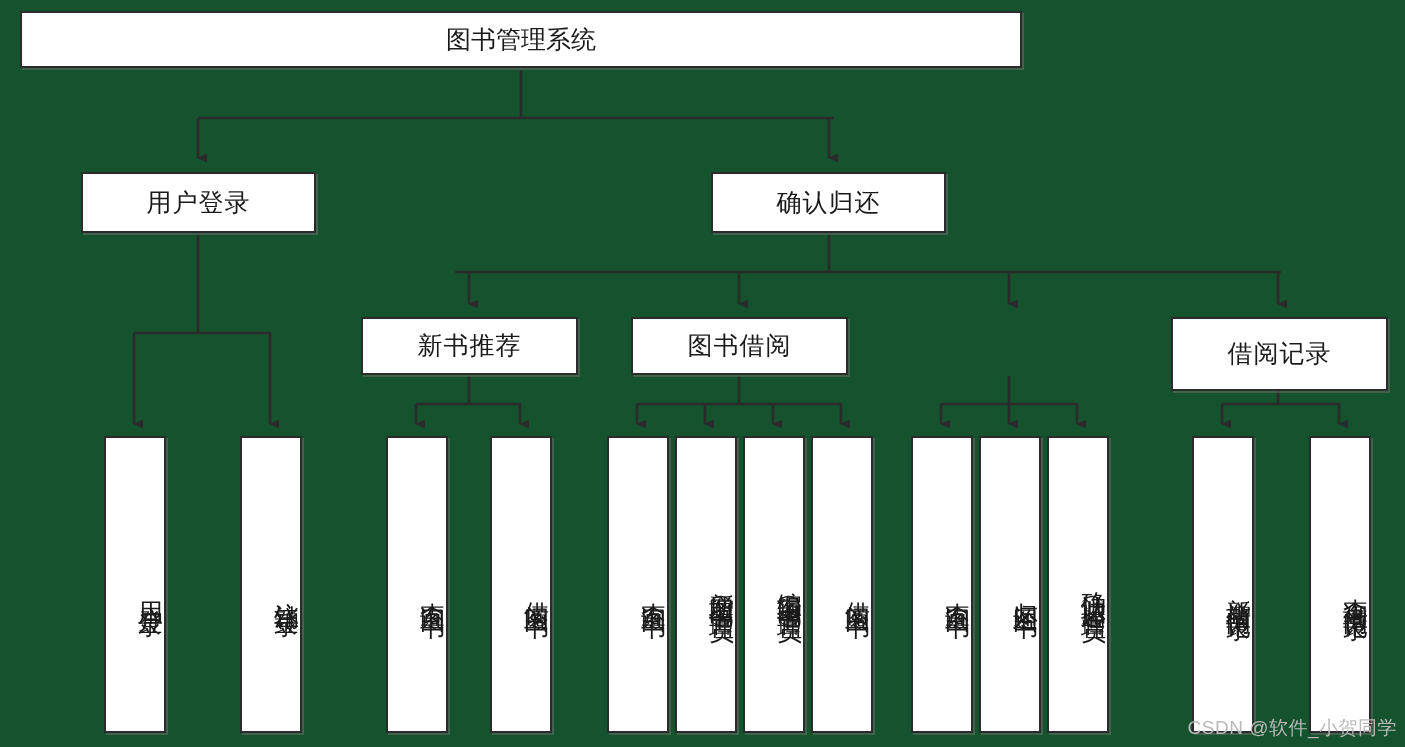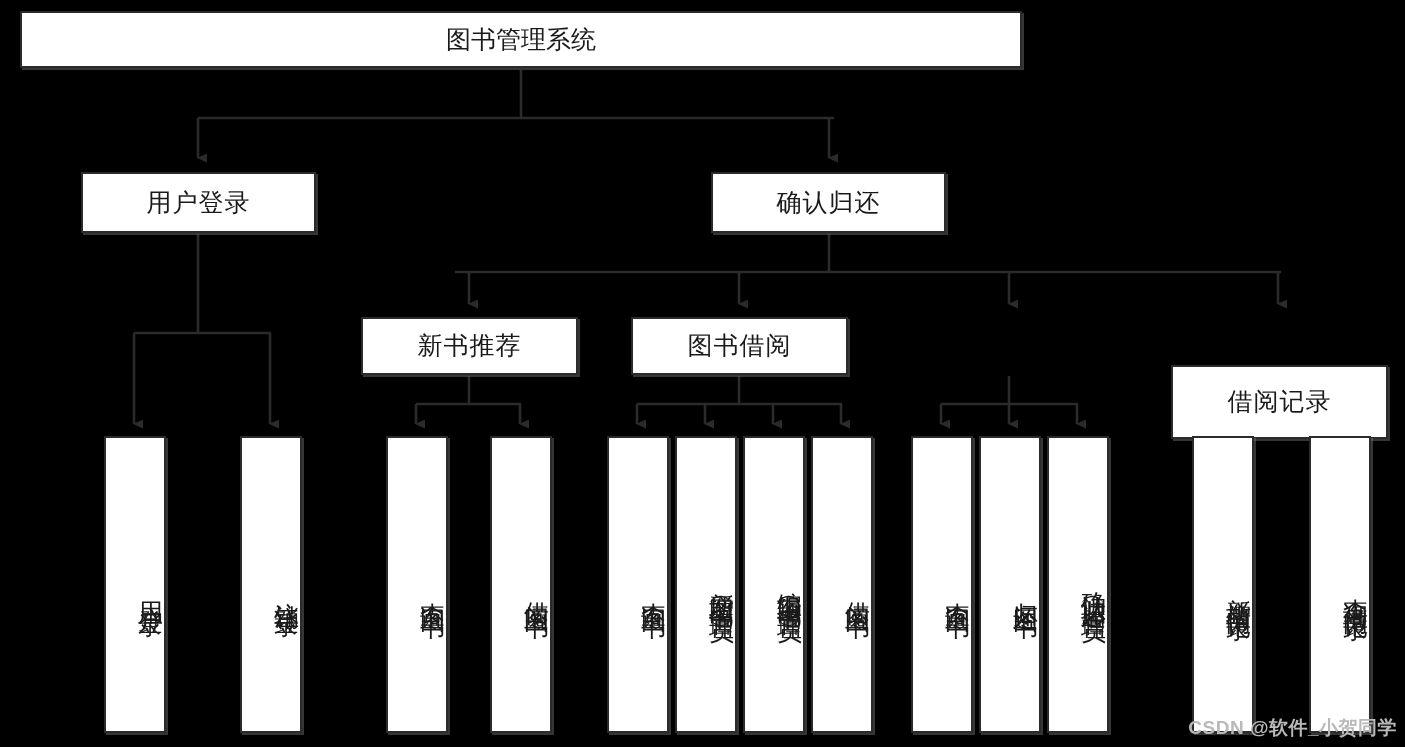--- a/index.html
+++ b/index.html
@@ -5,21 +5,21 @@
   * { box-sizing: border-box; }
   html, body {
     margin: 0; padding: 0;
     background: #ffffff;
     font-family: "Liberation Sans", "DejaVu Sans", sans-serif;
   }
   #canvas {
     position: relative;
     width: 1405px;
     height: 747px;
-    background: #000000;
+    background: #14532d;
     overflow: hidden;
   }
   svg#wires {
     position: absolute;
     left: 0; top: 0;
     width: 1405px; height: 747px;
     pointer-events: none;
   }
   .node {
     position: absolute;
@@ -49,21 +49,20 @@
     white-space: nowrap;
   }
   .watermark {
     position: absolute;
     right: 8px;
     bottom: 6px;
     font-size: 19px;
     color: #b9b9b9;
     letter-spacing: 0.5px;
     white-space: nowrap;
-    font-weight: bold;
   }
 </style>
 </head>
 <body>
 
 <div id="canvas">
 
   <svg id="wires" viewBox="0 0 1405 747" xmlns="http://www.w3.org/2000/svg">
     <defs>
       <marker id="arw" markerWidth="9" markerHeight="10" refX="4.5" refY="9" orient="auto" markerUnits="userSpaceOnUse">
@@ -114,21 +113,21 @@
     </g>
   </svg>
 
   <div class="node root" style="left:20px; top:11px; width:1002px; height:57px;">图书管理系统</div>
 
   <div class="node h" style="left:81px; top:172px; width:235px; height:61px;">用户登录</div>
   <div class="node h" style="left:711px; top:172px; width:235px; height:61px;">确认归还</div>
 
   <div class="node h" style="left:631px; top:317px; width:217px; height:58px;">图书借阅</div>
   <div class="node h" style="left:361px; top:317px; width:217px; height:58px;">新书推荐</div>
-  <div class="node h" style="left:1171px; top:317px; width:217px; height:74px;margin-top:48px;">借阅记录</div>
+  <div class="node h" style="left:1171px; top:317px; width:217px; height:74px;">借阅记录</div>
 
   <div class="node v" style="left:104px; top:436px; width:62px; height:297px;">用户登录</div>
   <div class="node v" style="left:240px; top:436px; width:62px; height:297px;">注销登录</div>
 
   <div class="node v" style="left:386px; top:436px; width:62px; height:297px;">查询图书</div>
   <div class="node v" style="left:490px; top:436px; width:62px; height:297px;">借阅图书</div>
 
   <div class="node v" style="left:607px; top:436px; width:62px; height:297px;">查询图书</div>
   <div class="node v" style="left:675px; top:436px; width:62px; height:297px;">新增图书（管理员）</div>
   <div class="node v" style="left:743px; top:436px; width:62px; height:297px;">编辑图书（管理员）</div>

